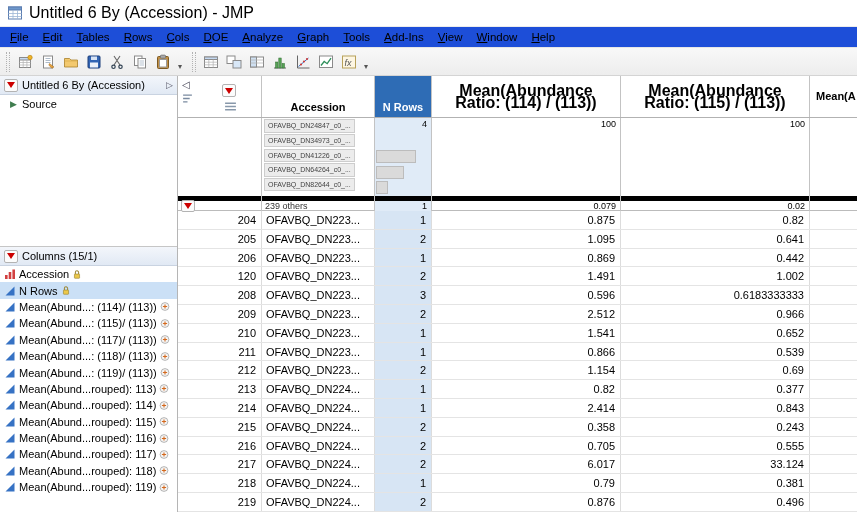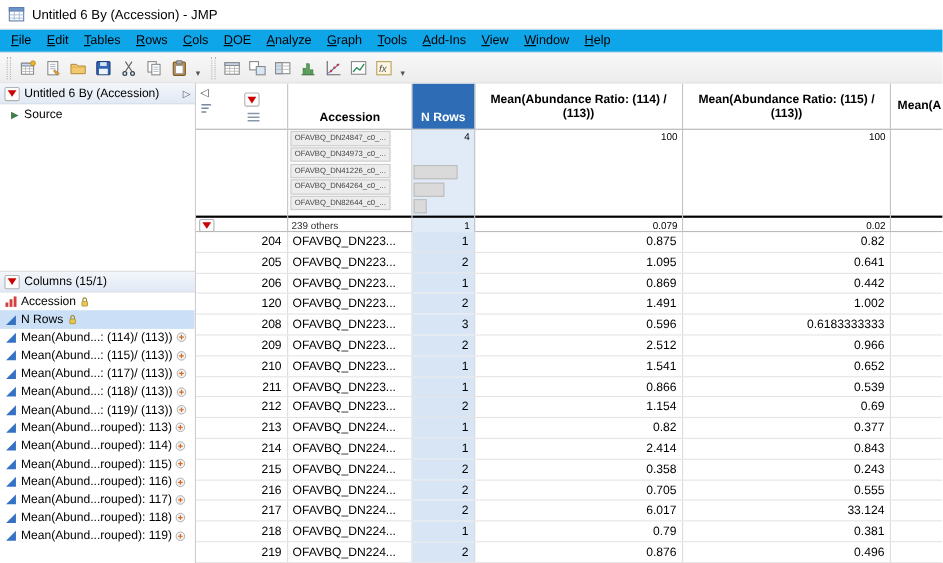--- a/index.html
+++ b/index.html
@@ -3,24 +3,24 @@
 <meta charset="utf-8">
 <style>
   *{box-sizing:border-box;margin:0;padding:0}
   html,body{width:857px;height:512px;overflow:hidden;background:#fff;color:#000;
     font-family:"Liberation Sans","DejaVu Sans",sans-serif;font-size:11px}
 
   
   .titlebar{height:27px;display:flex;align-items:center;gap:6px;padding:0 7px;background:#fff;border-bottom:1px solid #ececec}
   .app-icon{width:16px;height:16px;display:inline-flex}
   .app-icon svg{width:16px;height:16px}
-  .title{font-size:12px}
+  .title{font-size:16px}
 
   
-  .menubar{height:21px;background:#0ea5e9;border-bottom:1px solid #e6e6e6;padding-left:3px;white-space:nowrap}
+  .menubar{height:21px;background:#1d4ed8;border-bottom:1px solid #e6e6e6;padding-left:3px;white-space:nowrap}
   .menu-item{display:inline-block;padding:0 7px;line-height:20px;font-size:11.5px;cursor:default}
   .menu-item::first-letter{text-decoration:underline}
 
   
   .toolbar{height:28px;display:flex;align-items:center;background:linear-gradient(#f8f8f8,#ededed);
     border-bottom:1px solid #d4d4d4;padding:0 2px}
   .tb-handle{width:4px;height:20px;border-left:1px dotted #b2b2b2;border-right:1px dotted #b2b2b2;margin:0 4px}
   .tb-group{display:flex;gap:1px}
   .tb-btn{width:22px;height:22px;display:flex;align-items:center;justify-content:center;border-radius:2px}
   .tb-btn svg{width:16px;height:16px;display:block}
@@ -51,37 +51,37 @@
   .ci-ic{width:12px;height:12px;flex:0 0 auto;display:inline-flex}
   .ci-ic svg{width:100%;height:100%;display:block}
   .ci-ic.sm{width:10px;height:11px}
   .col-label{overflow:hidden}
 
   
   .grid{flex:1;position:relative;background:#fff;overflow:hidden;--cols:84px 113px 57px 189px 189px 1fr}
   .gh{display:grid;grid-template-columns:var(--cols);height:42px;border-bottom:1px solid #b2b2b2}
   .hcell{border-right:1px solid #c3c3c3;display:flex;align-items:flex-end;justify-content:center;
     font-weight:bold;padding:2px 4px 4px;text-align:center;overflow:hidden}
-  .hcell.mean{align-items:center;font-size:11px;line-height:12px;padding-bottom:2px}
+  .hcell.mean{align-items:center;font-size:16px;line-height:12px;padding-bottom:2px}
   .hcell.nrows{background:#2e6cb5;color:#fff}
   .hcell.partial{align-items:center;justify-content:flex-start;padding-left:6px;white-space:nowrap;border-right:none}
   .corner{position:relative;border-right:1px solid #c3c3c3}
   .corner-collapse{position:absolute;left:4px;top:3px;font-size:10px;color:#445}
   .corner-mini{position:absolute;width:11px;height:11px}
   .corner-mini svg{width:100%;height:100%;display:block}
   .cm1{left:4px;top:17px}
   .cm2{left:46px;top:25px;width:13px}
   .corner-menu{position:absolute;left:44px;top:8px}
 
   .gsum{display:grid;grid-template-columns:var(--cols);height:93px;border-bottom:1px solid #bbb}
   .scell{border-right:1px solid #c3c3c3;display:flex;flex-direction:column;position:relative}
   .scell.last{border-right:none}
   .scell.nrows-s{background:#e0ebf7}
   .sum-top{height:78px;position:relative;overflow:hidden}
-  .sum-bottom{height:15px;border-top:2px solid #000000;display:flex;align-items:center;position:relative}
+  .sum-bottom{height:15px;border-top:5px solid #000000;display:flex;align-items:center;position:relative}
   .chip{height:13.5px;margin:1.2px 0 0 2px;background:#ececec;border:1px solid #cdcdcd;font-size:7px;color:#444;
     line-height:11px;padding:0 3px;width:fit-content;max-width:106px;overflow:hidden;white-space:nowrap}
   .bar{position:absolute;left:1px;height:13px;background:#dadada;border:1px solid #bcbcbc}
   .minmax{position:absolute;right:4px;font-size:9px}
   .mm-bottom{margin-left:auto;padding-right:4px;font-size:9px}
   .others{padding-left:3px;font-size:9px;color:#333}
   .red-tri-btn.sm{width:13px;height:12px;margin-left:3px}
 
   .gbody{height:301px;overflow:hidden}
   .tr{display:grid;grid-template-columns:var(--cols);height:18.81px;border-bottom:1px solid #e4e4e4}

